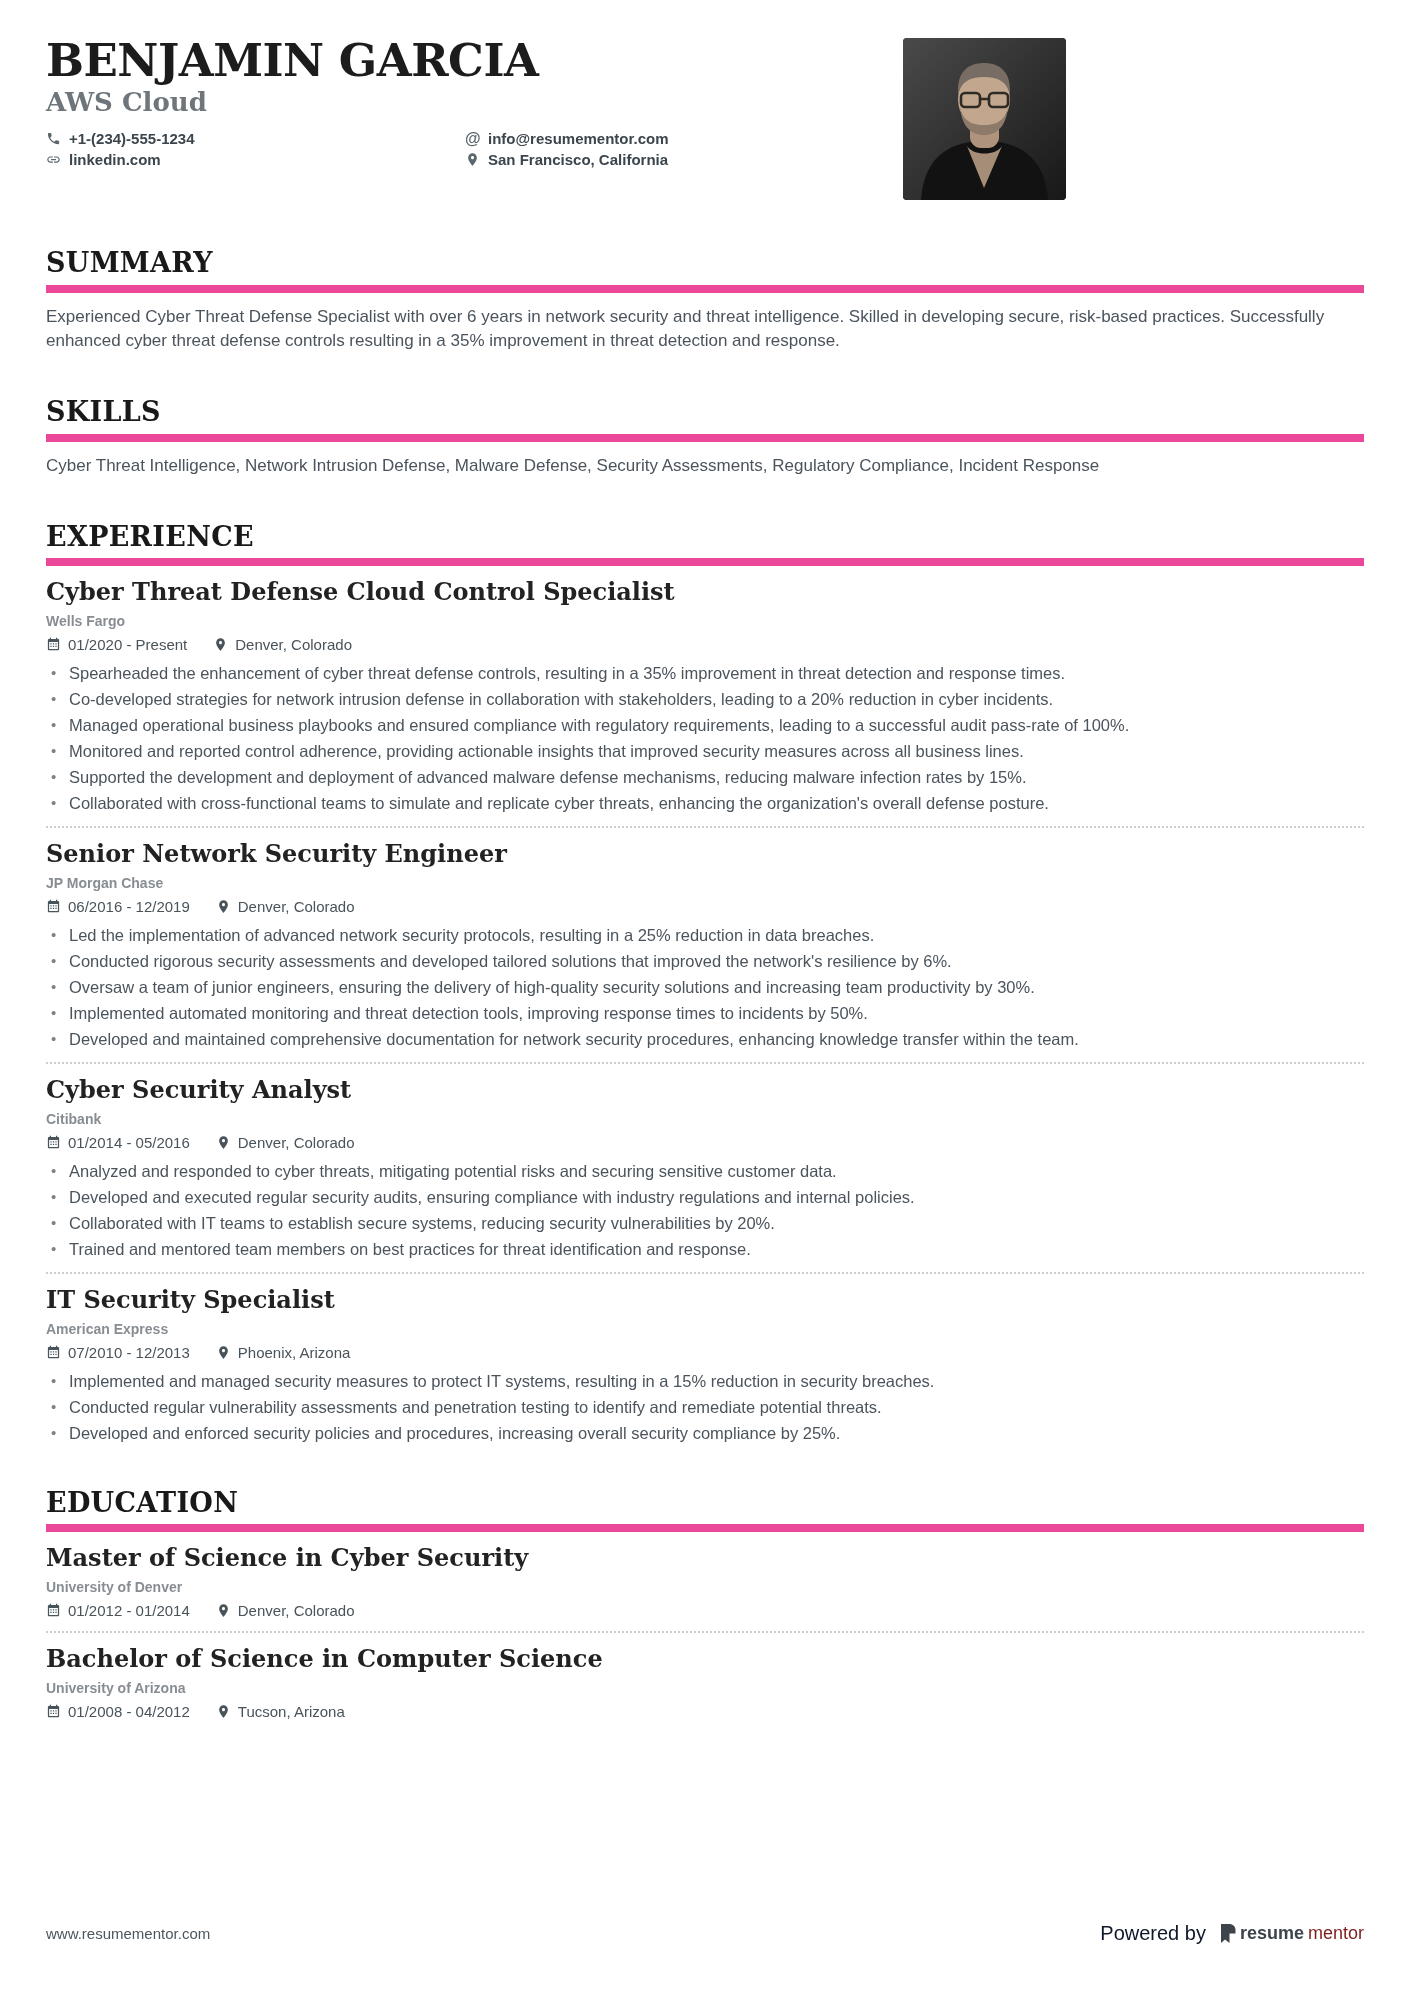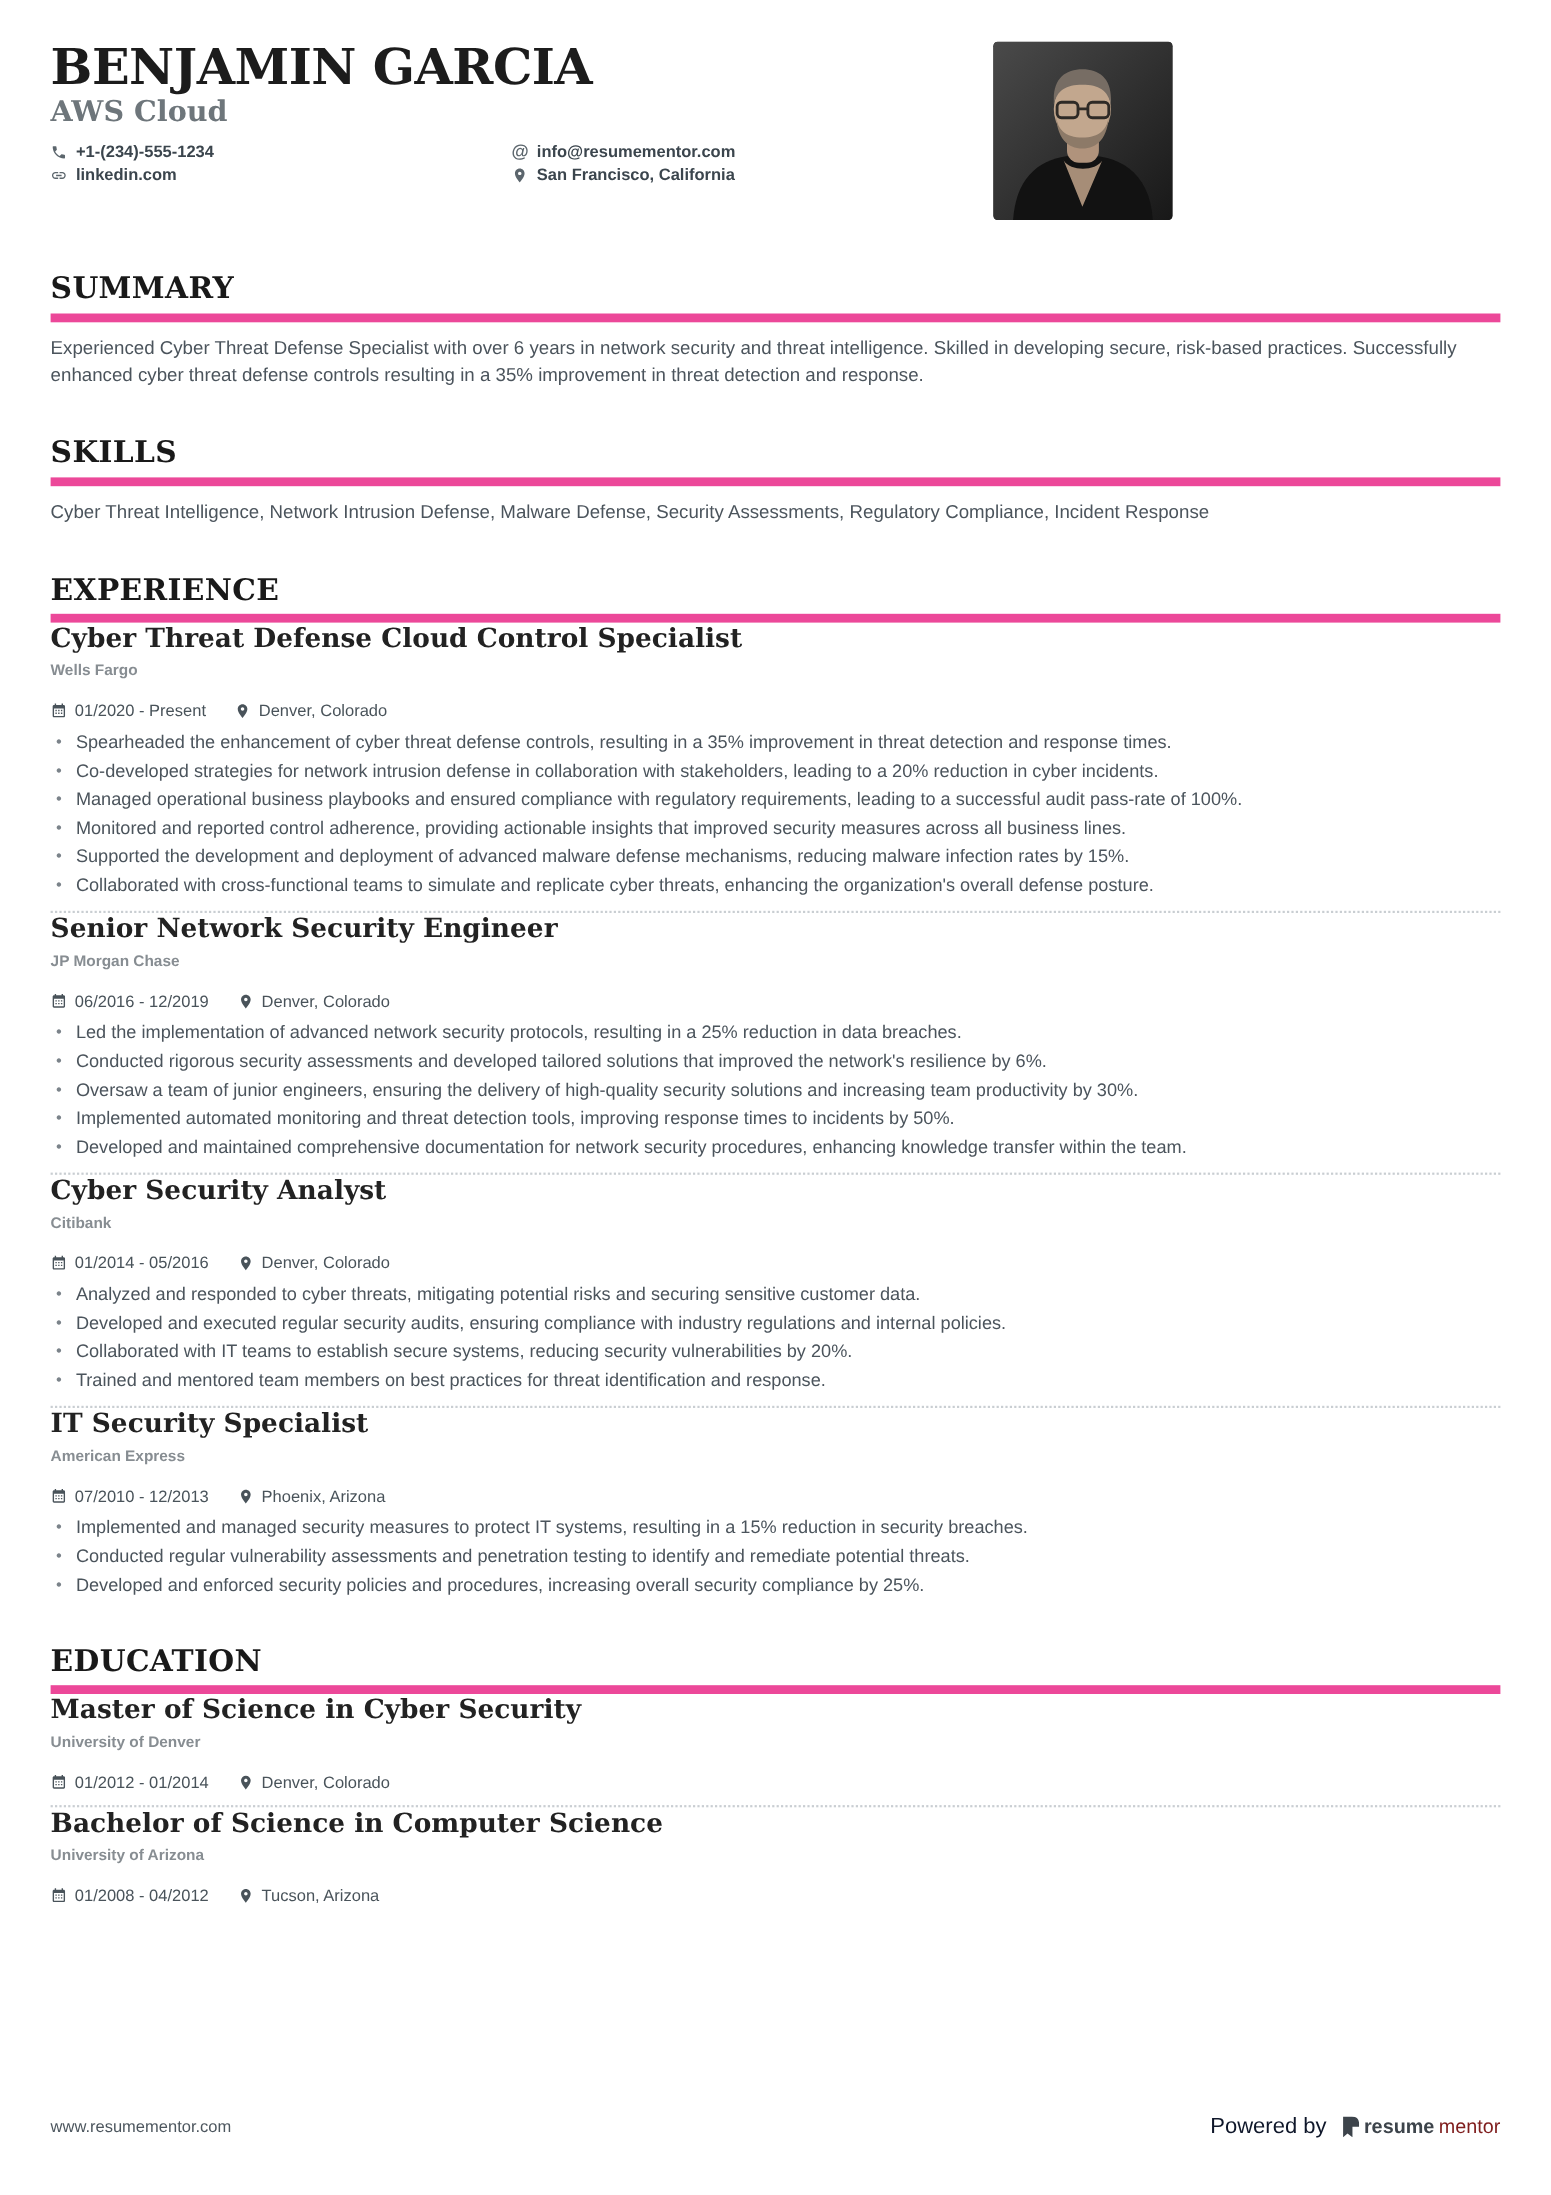--- a/index.html
+++ b/index.html
@@ -38,29 +38,29 @@
     font-family:"DejaVu Serif", serif; font-weight:700; font-size:27px;
     color:#191919; letter-spacing:0.3px; line-height:1.1;
     border-bottom:8px solid #ec4899; padding-bottom:7px;
   }
   .section-body { font-size:17px; line-height:24px; color:#4b545c; margin-top:12px; }
 
   .mt-summary { margin-top:78px; }
   .mt-section { margin-top:44px; }
 
   
-  .job { }
+  .job { padding-top:12px; }
   .job-title {
     font-family:"DejaVu Serif", serif; font-weight:600; font-size:24px;
     color:#222222; line-height:1.2;
   }
   .company {
     margin-top:6px; font-size:14px; font-weight:700; color:#878d92;
   }
-  .meta { margin-top:21px; display:flex; align-items:center; gap:26px; font-size:15px; color:#49535a; }
+  .meta { margin-top:7px; display:flex; align-items:center; gap:26px; font-size:15px; color:#49535a; }
   .meta-item { display:flex; align-items:center; gap:7px; }
   .meta-item .micon { width:15px; height:15px; color:#49535a; }
   .bullets { margin-top:9px; list-style:none; }
   .bullets li {
     position:relative; padding-left:23px; font-size:16.5px; line-height:22px;
     margin-bottom:4px; color:#4b545c;
   }
   .bullets li::before {
     content:"•"; position:absolute; left:5px; top:0; color:#7b838a; font-size:15px;
   }

